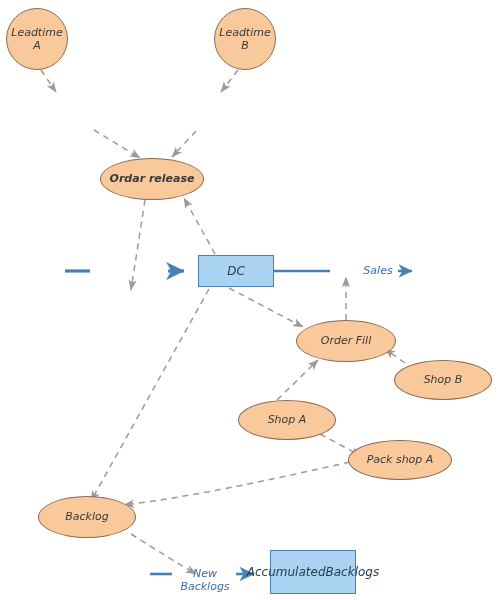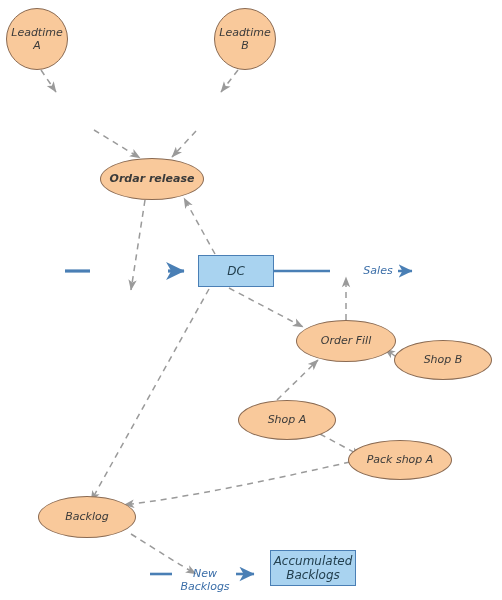--- a/index.html
+++ b/index.html
@@ -94,37 +94,37 @@
   </div>
 
   <div class="node rect" style="left:190px;top:255px;width:76px;height:32px;">
     <span>DC</span>
   </div>
 
   <div class="node ellipse" style="left:296px;top:320px;width:100px;height:42px;">
     <span>Order Fill</span>
   </div>
 
-  <div class="node ellipse" style="left:394px;top:340px;width:98px;height:40px;align-items:center;">
+  <div class="node ellipse" style="left:394px;top:360px;width:98px;height:40px;align-items:center;">
     <span>Shop B</span>
   </div>
 
   <div class="node ellipse" style="left:238px;top:400px;width:98px;height:40px;">
     <span>Shop A</span>
   </div>
 
   <div class="node ellipse" style="left:348px;top:440px;width:104px;height:40px;font-style:italic;">
     <span>Pack shop A</span>
   </div>
 
   <div class="node ellipse" style="left:38px;top:496px;width:98px;height:42px;">
     <span>Backlog</span>
   </div>
 
-  <div class="node rect" style="left:262px;top:550px;width:86px;height:36px;flex-direction:column;justify-content:center;">
+  <div class="node rect" style="left:262px;top:550px;width:86px;height:44px;flex-direction:row;justify-content:center;">
     <span>Accumulated</span>
     <span>Backlogs</span>
   </div>
 
 
   <div class="flowlabel" style="left:328px;top:264px;width:38px;margin-left:30px;">
     <div>Sales</div>
   </div>
 
   <div class="flowlabel nolabelbg" style="left:168px;top:567px;width:72px;">

